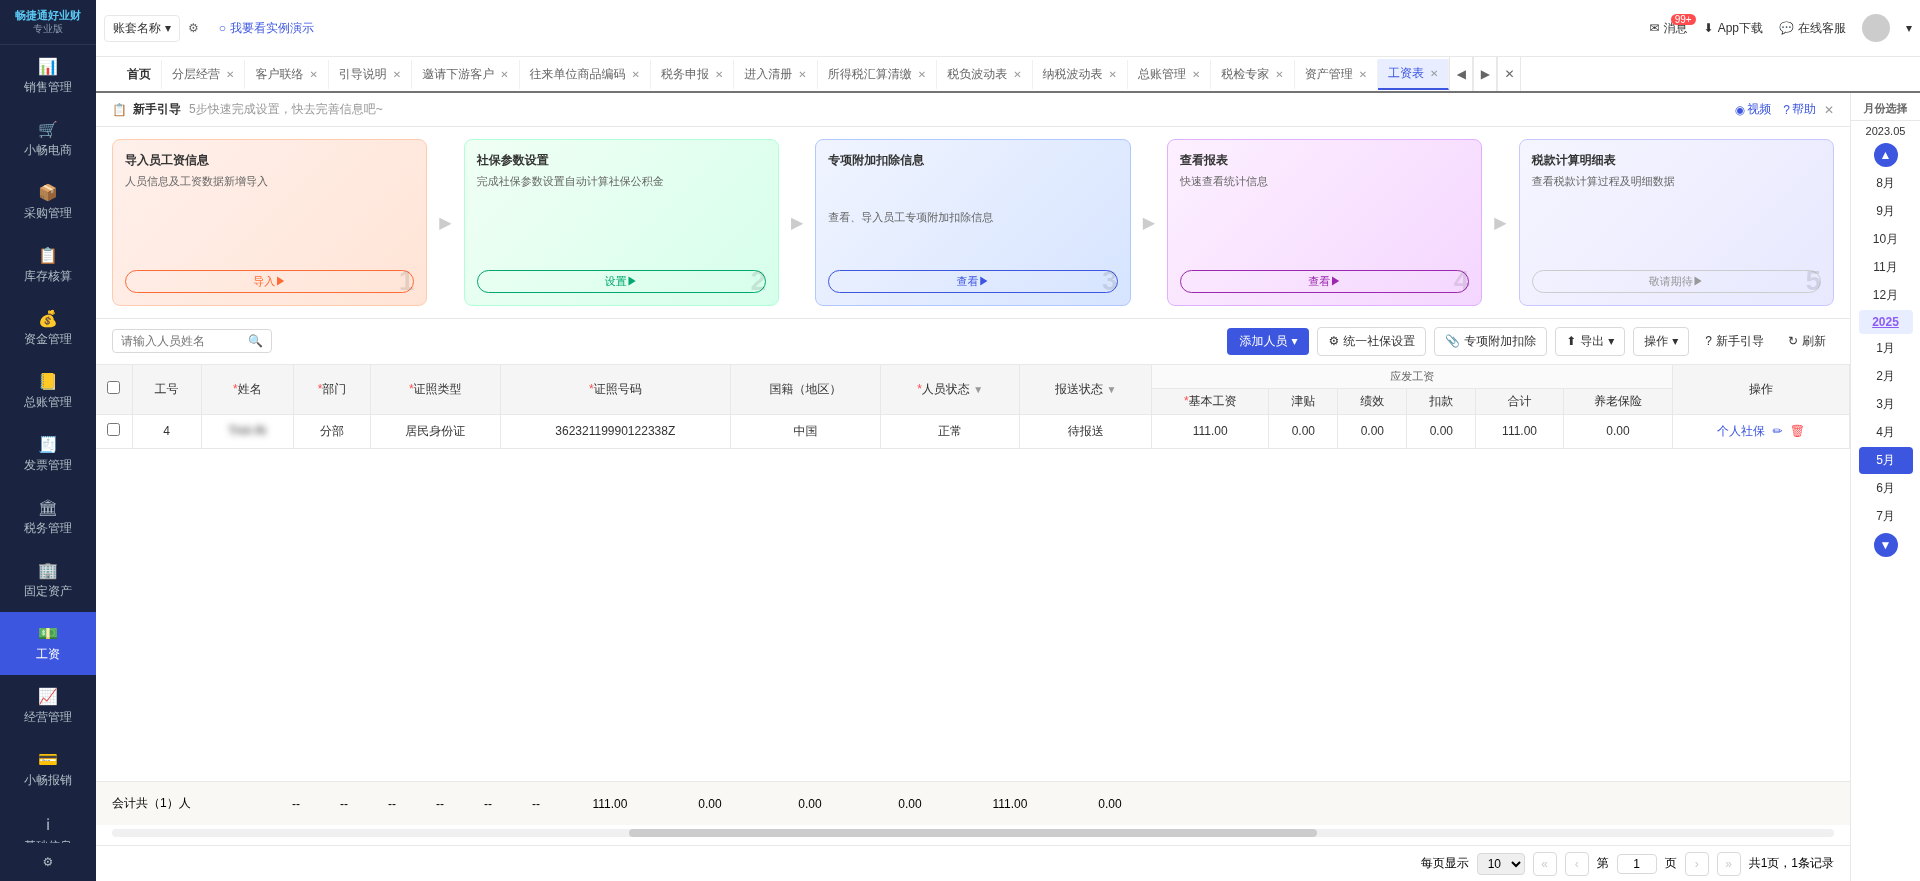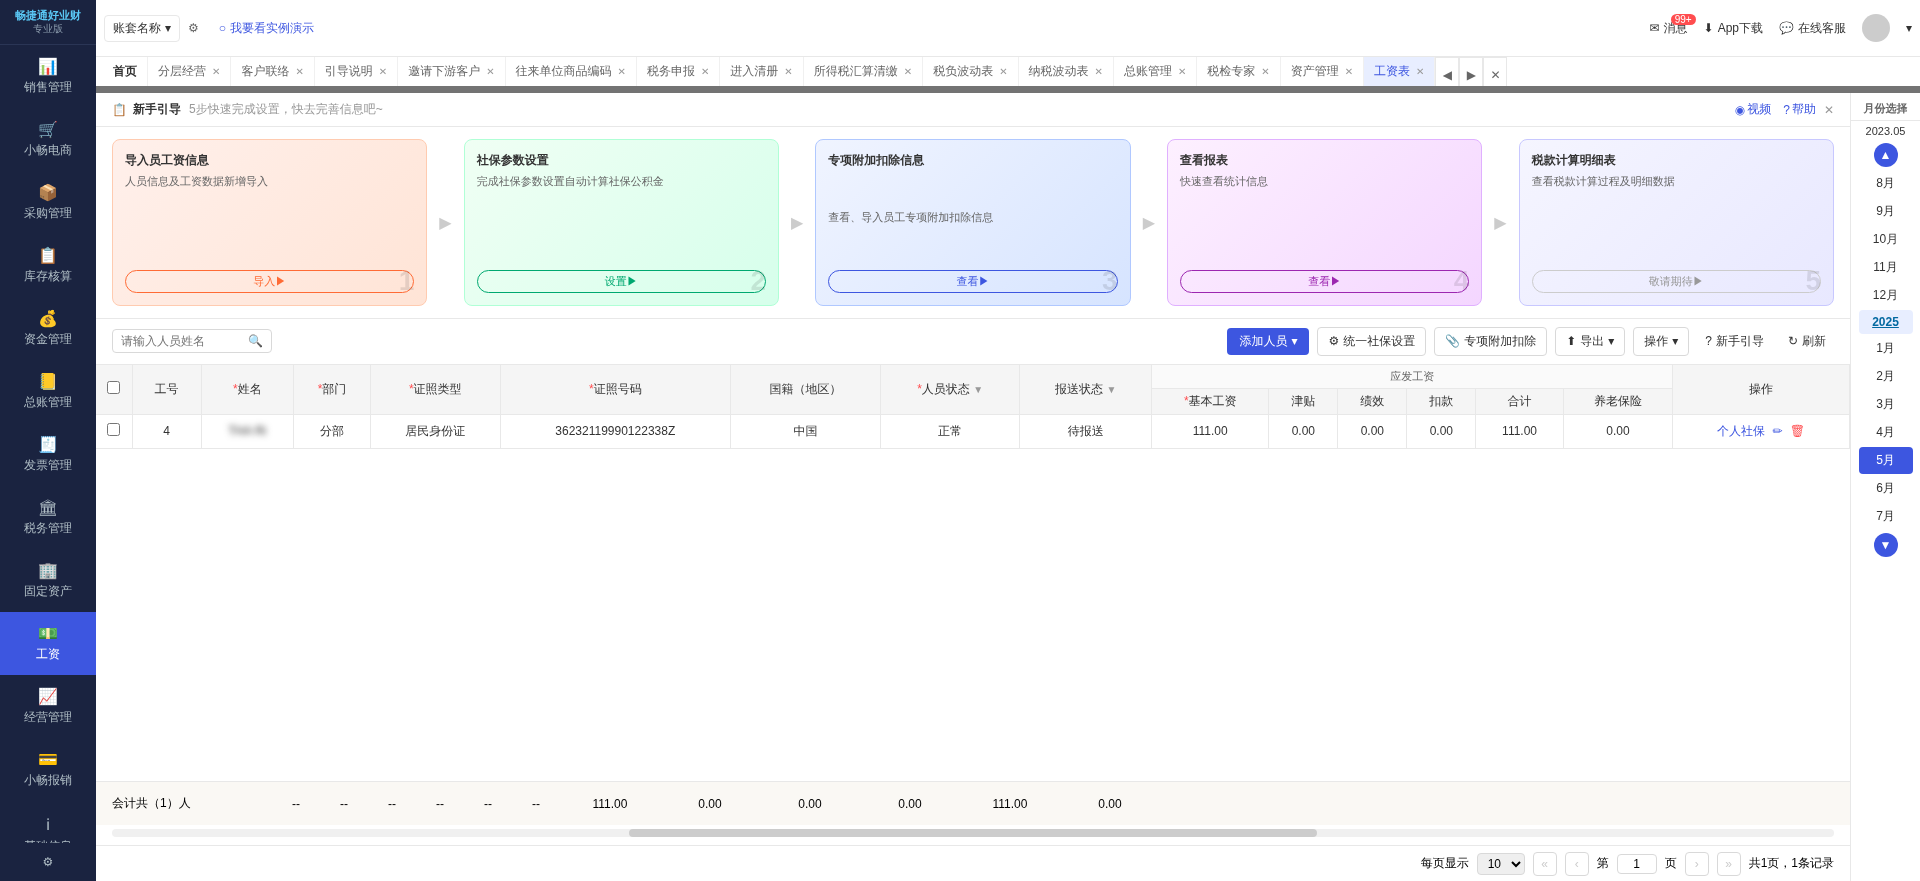--- a/index.html
+++ b/index.html
@@ -24,21 +24,21 @@
     .topbar-left { display: flex; align-items: center; gap: 8px; flex: 1; }
     .topbar-user { display: flex; align-items: center; gap: 4px; color: #333; font-size: 12px; cursor: pointer; padding: 4px 8px; border: 1px solid #e8e8e8; border-radius: 4px; }
     .topbar-demo { display: flex; align-items: center; gap: 4px; color: #3d56e0; font-size: 12px; cursor: pointer; margin-left: 12px; }
     .topbar-right { display: flex; align-items: center; gap: 16px; }
     .topbar-msg { display: flex; align-items: center; gap: 4px; color: #333; cursor: pointer; position: relative; }
     .badge { background: #ff4d4f; color: #fff; font-size: 10px; padding: 0 4px; border-radius: 8px; position: absolute; top: -6px; right: -8px; }
     .topbar-btn { display: flex; align-items: center; gap: 4px; color: #333; cursor: pointer; font-size: 12px; }
     .topbar-avatar { width: 28px; height: 28px; border-radius: 50%; background: #ccc; cursor: pointer; }
 
     
-    .tabbar { height: 36px; background: #fff; border-bottom: 7px solid #737373; display: flex; align-items: flex-start; padding: 0 7px; flex-shrink: 0; overflow: hidden; }
+    .tabbar { height: 36px; background: #fff; border-bottom: 2px solid #737373; display: flex; align-items: center; padding: 0 21px; flex-shrink: 0; overflow: hidden; }
     .tab-item { display: flex; align-items: center; gap: 4px; padding: 6px 10px; cursor: pointer; color: #666; font-size: 12px; border-right: 1px solid #f0f0f0; white-space: nowrap; flex-shrink: 0; }
     .tab-item.active { color: #3d56e0; background: #e8eeff; border-bottom: 2px solid #3d56e0; }
     .tab-close { color: #999; font-size: 10px; cursor: pointer; margin-left: 2px; }
     .tab-home { font-weight: bold; color: #333; }
     .tab-nav-btn { width: 24px; height: 36px; display: flex; align-items: center; justify-content: center; cursor: pointer; color: #666; border: 1px solid #e8e8e8; flex-shrink: 0; }
 
     
     .content { flex: 1; display: flex; overflow: hidden; }
 
     
@@ -100,21 +100,21 @@
     .page-btn.disabled { color: #ccc; cursor: not-allowed; }
     .page-input { border: 1px solid #d9d9d9; border-radius: 4px; padding: 2px 6px; width: 40px; text-align: center; font-size: 12px; }
 
     
     .month-panel { width: 70px; background: #fff; border-left: 1px solid #e8e8e8; display: flex; flex-direction: column; align-items: center; flex-shrink: 0; height: 100%; overflow-y: auto; }
     .month-panel-title { font-size: 11px; color: #666; padding: 8px 4px 4px; text-align: center; font-weight: bold; width: 100%; border-bottom: 1px solid #e8e8e8; }
     .month-year { font-size: 11px; color: #333; padding: 4px; text-align: center; width: 100%; }
     .month-nav { width: 24px; height: 24px; border-radius: 50%; background: #3d56e0; display: flex; align-items: center; justify-content: center; color: #fff; cursor: pointer; margin: 2px auto; font-size: 12px; }
     .month-item { width: 54px; padding: 5px 4px; text-align: center; cursor: pointer; border-radius: 4px; margin: 1px auto; font-size: 12px; color: #333; }
     .month-item.active { background: #3d56e0; color: #fff; border-radius: 4px; }
-    .month-item.year-label { color: #0369a1; font-weight: bold; background: #e8eeff; text-decoration: underline; }
+    .month-item.year-label { color: #8b5cf6; font-weight: bold; background: #e8eeff; text-decoration: underline; }
 
     .scrollbar-track { height: 8px; background: #f0f0f0; border-radius: 4px; margin: 4px 0; }
     .scrollbar-thumb { height: 8px; background: #ccc; border-radius: 4px; width: 40%; margin: 0 auto; }
 
     .th-multi-row th { padding: 4px 8px; }
     .required-star { color: #ff4d4f; }
 
     .filter-icon { color: #999; font-size: 10px; cursor: pointer; }
     .delete-icon { color: #ff4d4f; cursor: pointer; }
     .edit-icon { color: #3d56e0; cursor: pointer; }

